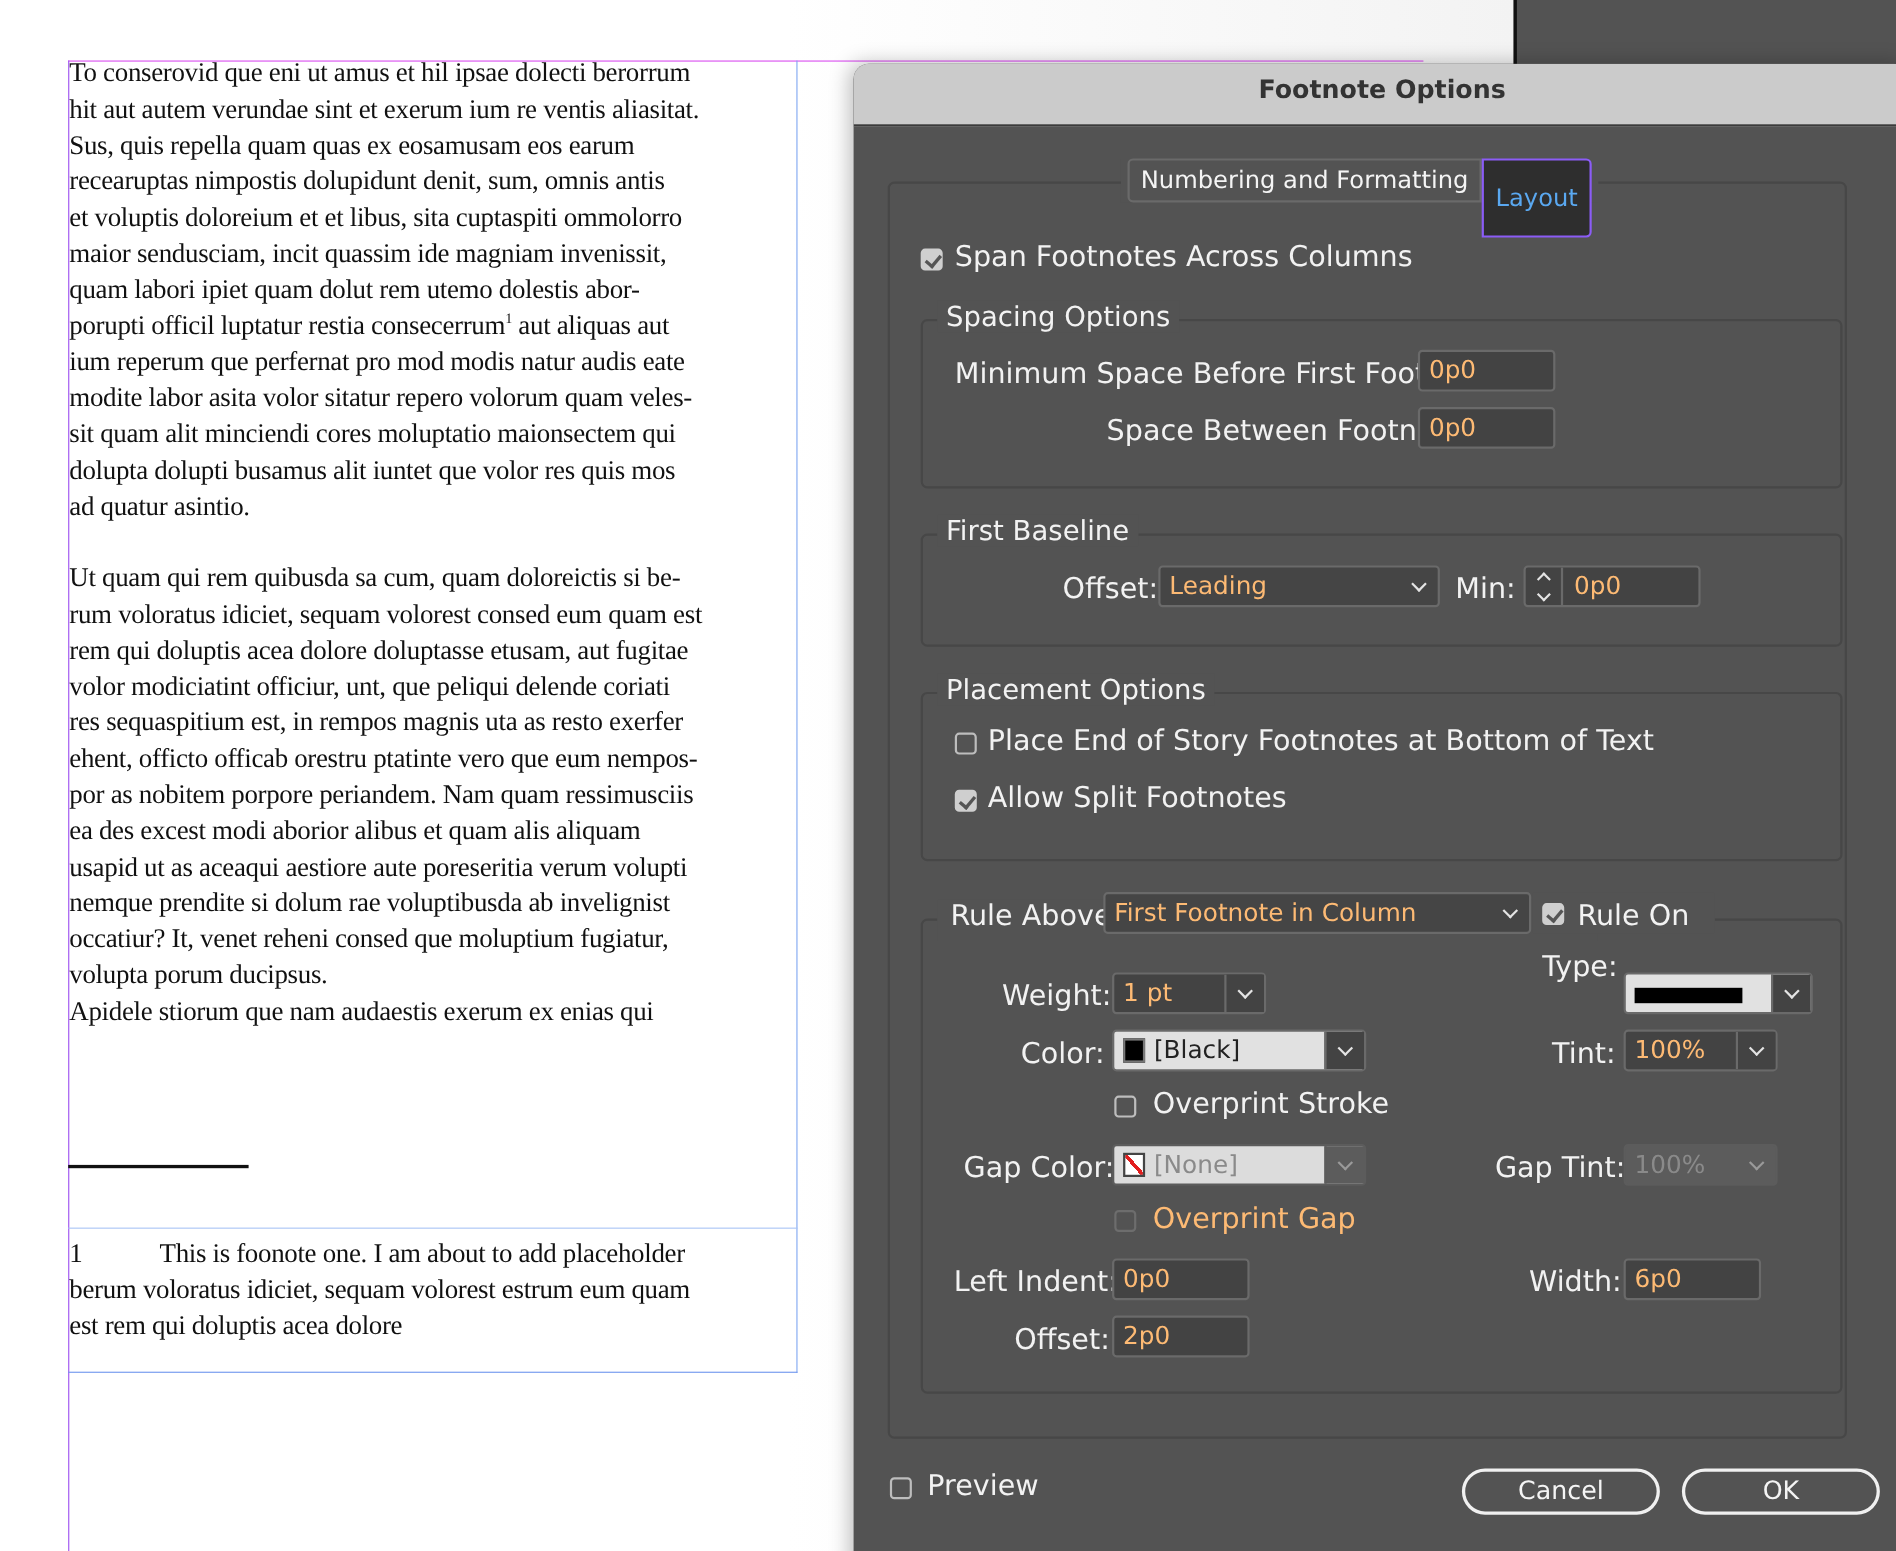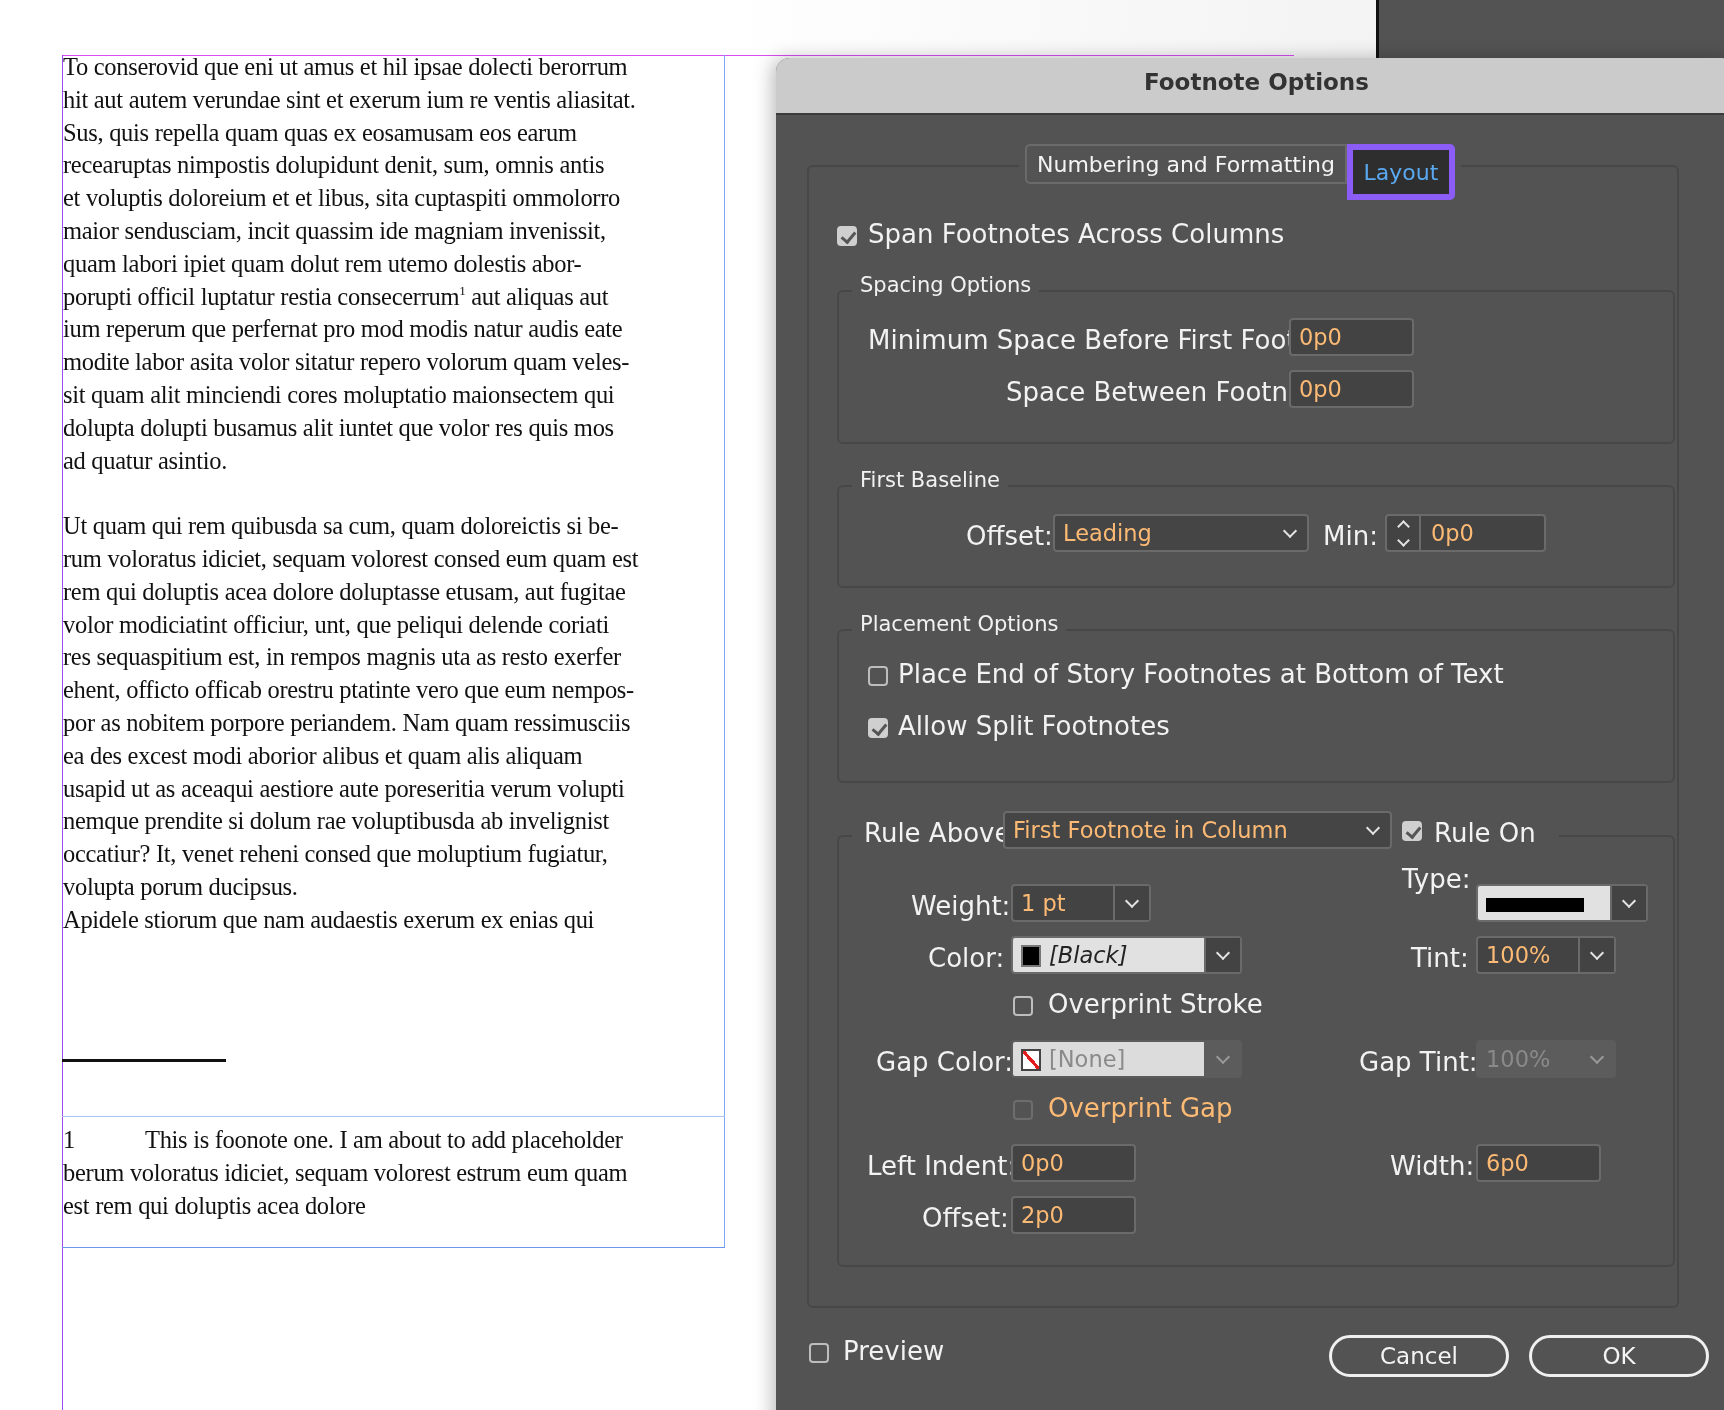--- a/index.html
+++ b/index.html
@@ -63,41 +63,41 @@
   .tabs {
     position: absolute; left: 243px; top: 86px; height: 40px; display: flex;
     background: #535353; padding: 0 6px;
   }
   .tab {
     height: 36px; padding: 0 18px; display: flex; align-items: center;
     font-size: 22px; color: #f4f4f4; border: 2px solid #6a6a6a; background: #535353;
   }
   .tab.first { border-radius: 5px 0 0 5px; width: 318px; justify-content: center; padding: 0; }
   .tab.active {
-    background: #2e2e2e; color: #5aa8f0; border: 6px solid #8b5cf6;
-    border-radius: 0 5px 5px 0; width: 80px; justify-content: center; padding: 4px 8px;
+    background: #2e2e2e; color: #5aa8f0; border: 2px solid #8b5cf6;
+    border-radius: 0 5px 5px 0; width: 80px; justify-content: center; padding: 16px 8px;
   }
   .label { position: absolute; font-size: 26px; color: #f2f2f2; white-space: nowrap; }
   .label.disabled { color: #fdba74; }
   .checkbox {
     position: absolute; width: 20px; height: 20px; border-radius: 4px;
     border: 2px solid #bdbdbd; background: transparent; box-sizing: border-box;
   }
   .checkbox.checked { background: #cfcfcf; border-color: #cfcfcf; }
   .checkbox.checked::after {
     content: ""; position: absolute; left: 5px; top: 1px; width: 6px; height: 11px;
     border: solid #555; border-width: 0 3px 3px 0; transform: rotate(40deg);
   }
   .checkbox.disabled { border-color: #6d6d6d; }
   .group-box {
     position: absolute; left: 61px; width: 838px;
     border: 2px solid #474747; border-radius: 6px; box-sizing: border-box;
   }
   .group-title {
-    position: absolute; font-size: 21px; color: #f2f2f2; background: #535353;
+    position: absolute; font-size: 25px; color: #f2f2f2; background: #535353;
     padding: 0 8px; white-space: nowrap;
   }
   .field {
     position: absolute; height: 38px; box-sizing: border-box;
     background: #434343; border: 2px solid #6a6a6a; border-radius: 4px;
     font-size: 22.5px; color: #fdba74; padding: 0 8px; line-height: 34px;
     white-space: nowrap;
   }
   .field.light { background: #e1e1e1; color: #222; }
   .field.light.disabled { background: #dcdcdc; color: #8a8a8a; border-color: #5c5c5c; }
@@ -254,21 +254,21 @@
   </div>
   <span class="label" style="left:626px; top:806px;">Type:</span>
   <div class="field light" style="left:700px; top:826px; width:172px;">
     <span class="line-sample"></span>
     <span class="select-chev split">
         <span class="chev"></span>
       </span>
   </div>
 
   <span class="label" style="left:152px; top:885px;">Color:</span>
-  <div class="field light" style="left:235px; top:878px; width:231px;font-style:italic;">
+  <div class="field light" style="left:235px; top:878px; width:231px;">
     <span class="swatch black"></span><span>[Black]</span>
     <span class="select-chev split">
         <span class="chev"></span>
       </span>
   </div>
   <span class="label" style="left:635px; top:885px;">Tint:</span>
   <div class="field" style="left:700px; top:878px; width:140px;">
     <span>100%</span>
     <span class="select-chev split">
         <span class="chev"></span>

